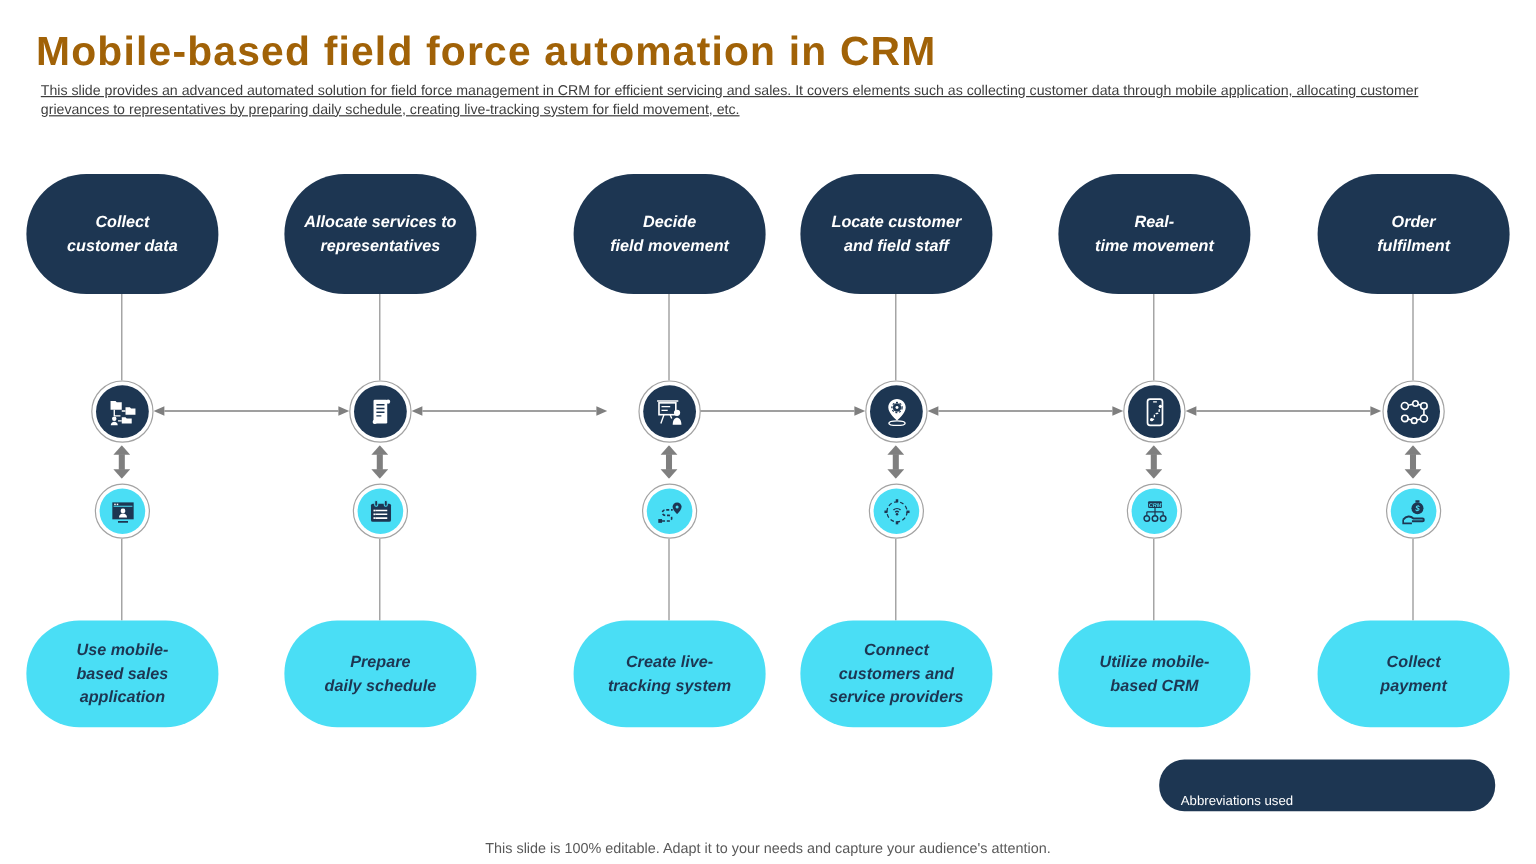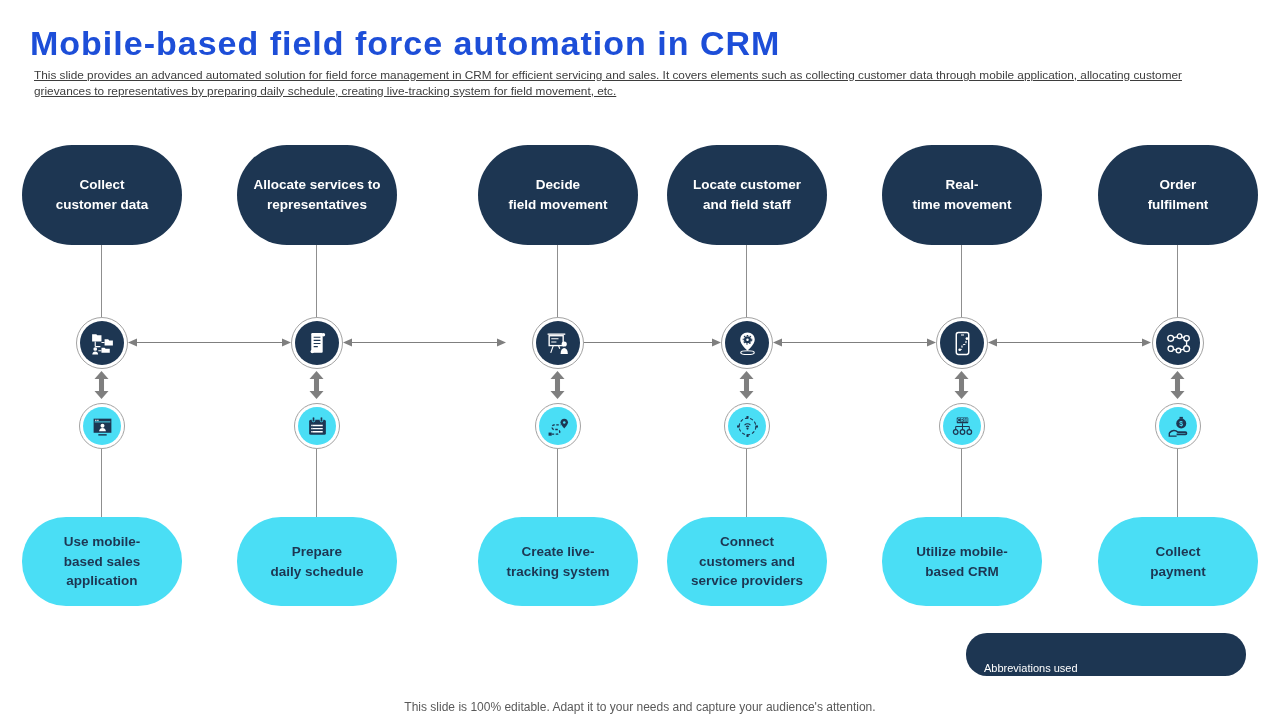--- a/index.html
+++ b/index.html
@@ -3,27 +3,27 @@
 <meta charset="utf-8">
 <style>
   html,body { margin:0; padding:0; background:#ffffff; }
   * { box-sizing:border-box; }
   .slide {
     position:relative; width:1280px; height:720px; background:#ffffff;
     font-family:"Liberation Sans", sans-serif; overflow:hidden;
   }
   .title {
     position:absolute; left:30px; top:24px; font-size:34px; font-weight:bold;
-    color:#1d4ed8; letter-spacing:1px; white-space:nowrap;
+    color:#a16207; letter-spacing:1px; white-space:nowrap;
   }
   .subtitle {
     position:absolute; left:34px; top:68px; width:1185px;
     font-size:11.8px; line-height:1.33; color:#3d3d3d;text-decoration:underline;
   }
-  .col { position:absolute; top:0; width:180px; height:516px; }
+  .col { position:absolute; top:0; width:180px; height:516px;font-style:italic; }
   .c0{left:12px} .c1{left:227px} .c2{left:468px} .c3{left:657px} .c4{left:872px} .c5{left:1088px}
 
   .pill {
     position:absolute; left:10px; width:160px; display:flex; align-items:center;
     justify-content:center; text-align:center; font-weight:bold; z-index:2;
   }
   .pill span { white-space:pre-line; line-height:1.45; }
   .pill.top  { top:145px; height:100px; border-radius:50px; background:var(--navy,#1D3652); color:#ffffff; font-size:13.5px; }
   .pill.bottom { top:517px; height:89px; border-radius:44px; background:var(--cyan,#4ADEF5); color:var(--navy,#1D3652); font-size:13.5px; }
 

